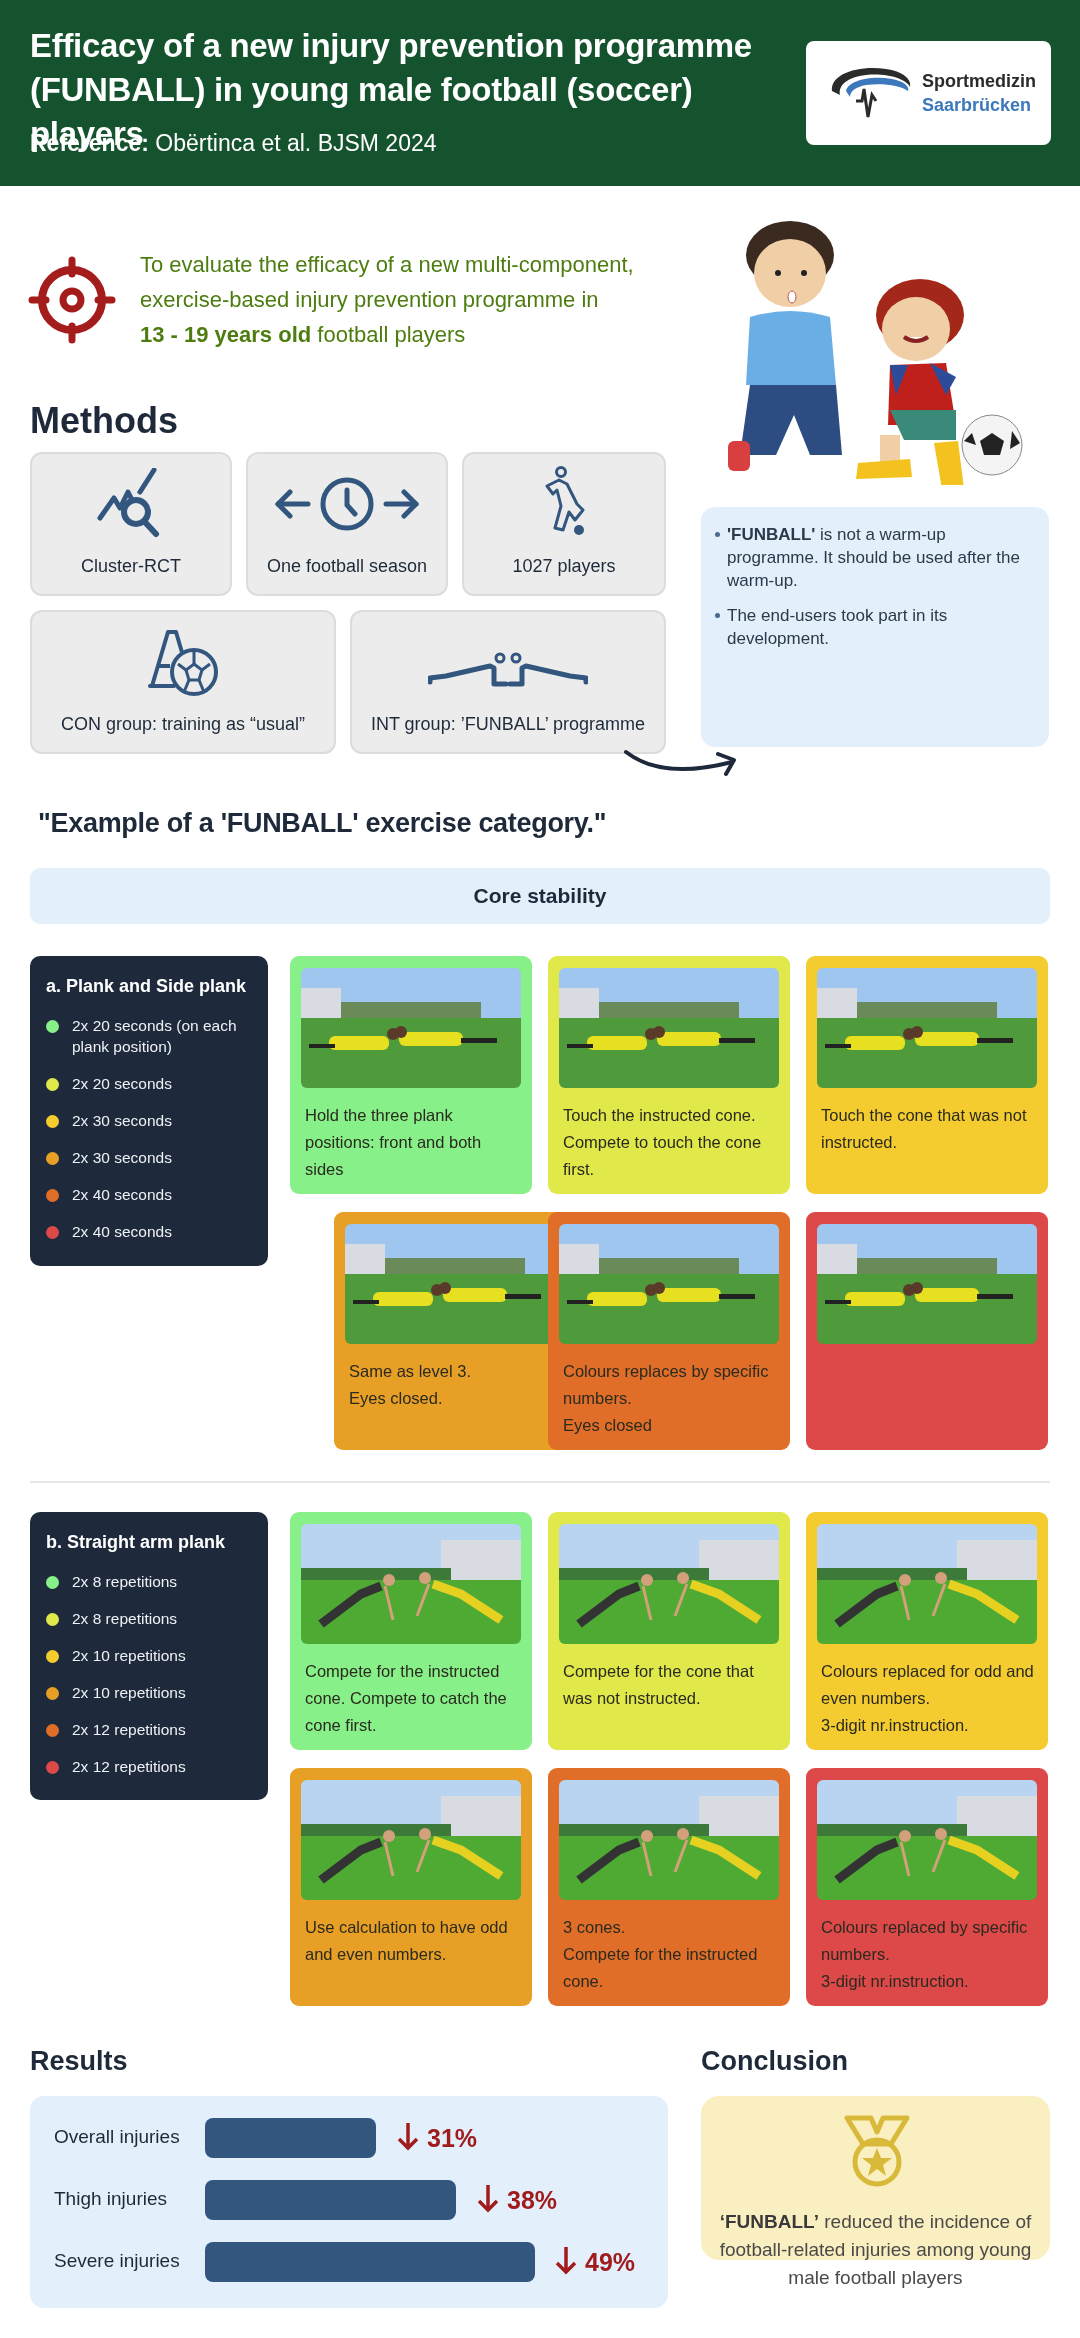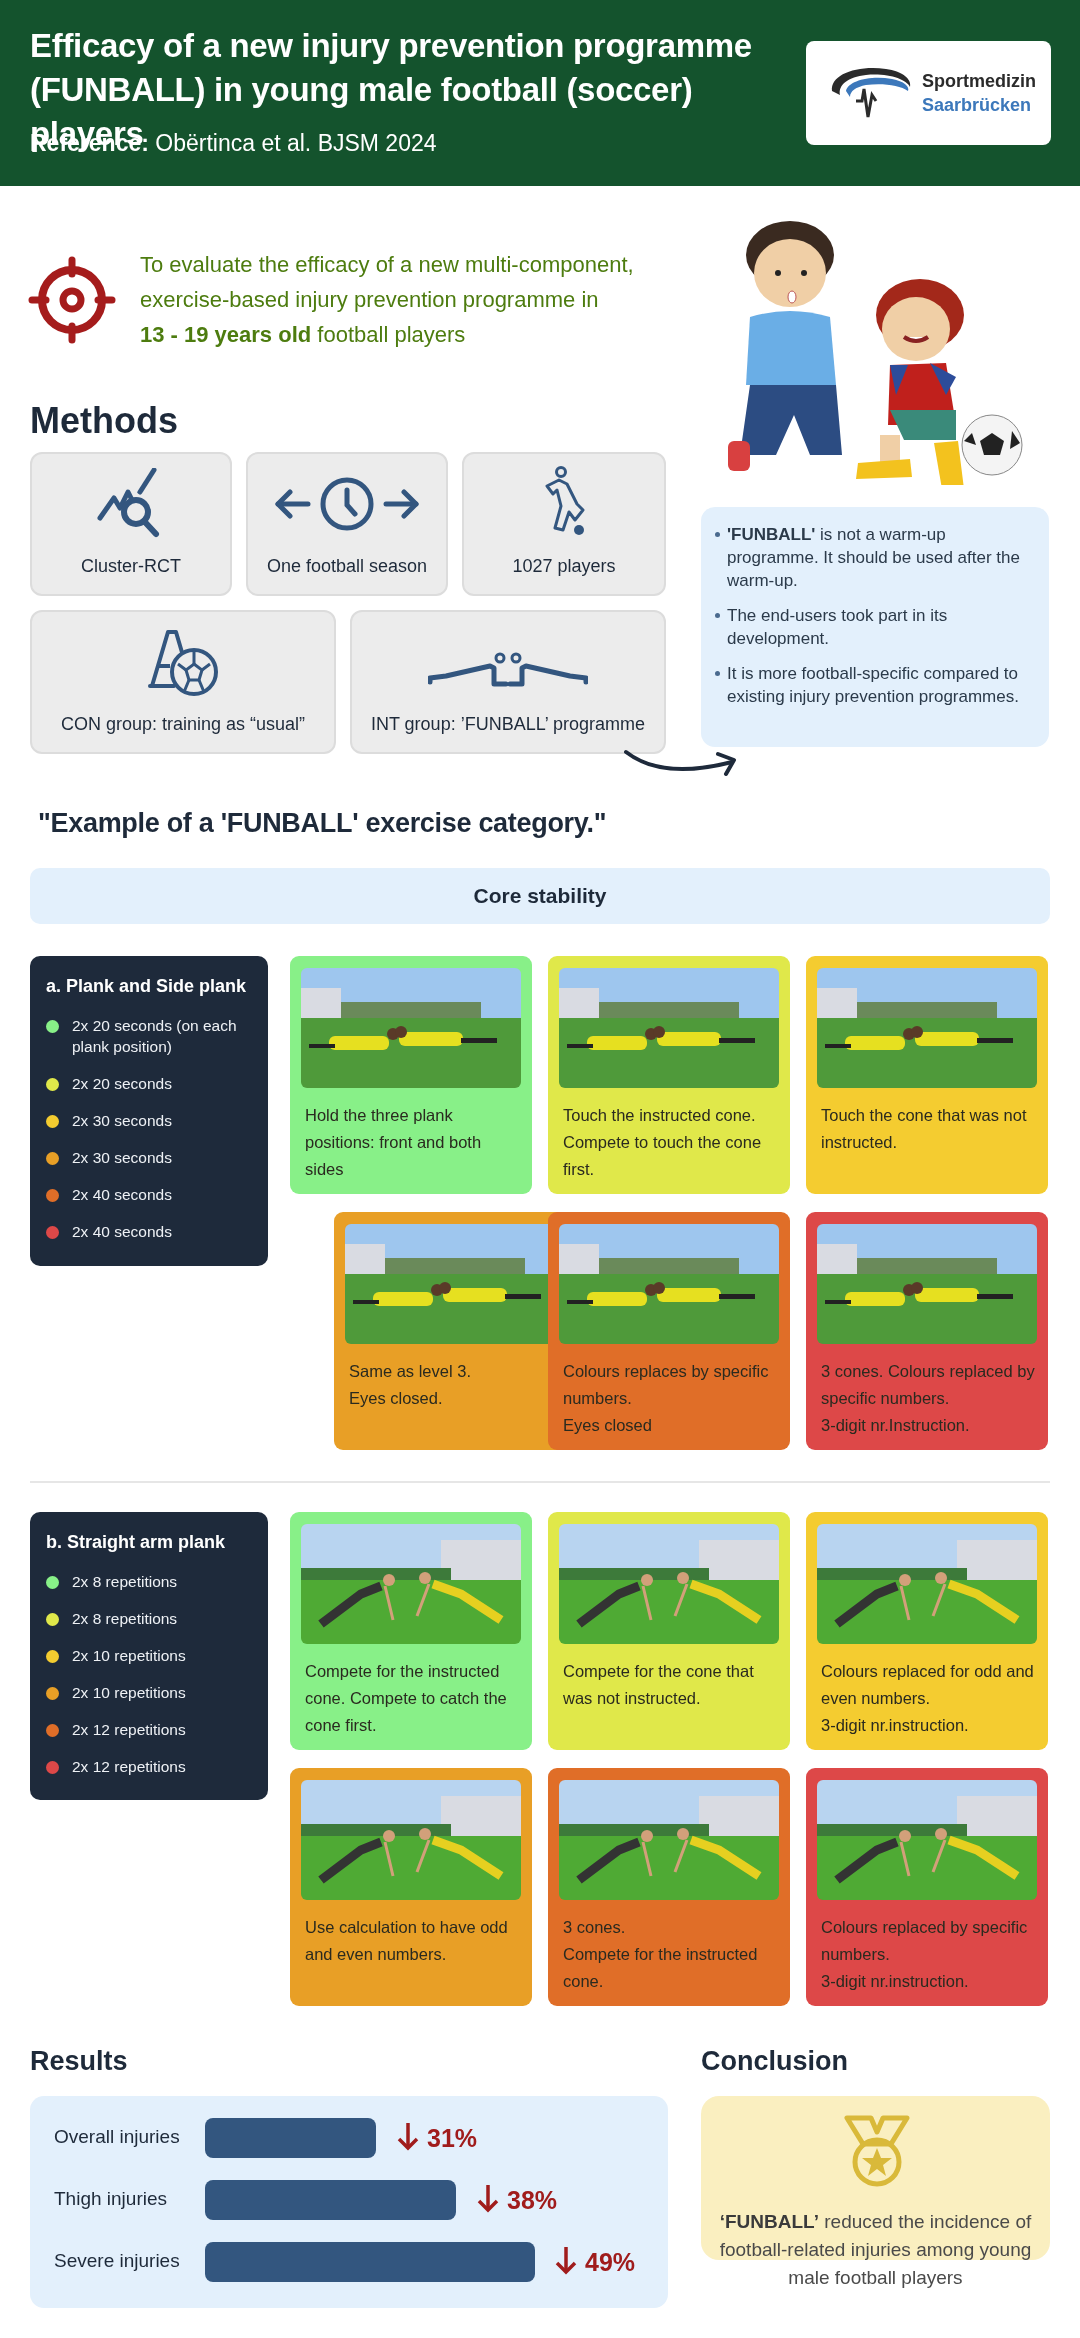--- a/index.html
+++ b/index.html
@@ -187,21 +187,20 @@
       <path d="M158 46 L158 42 L142 40 L98 30 L94 32 L94 48 L82 48" fill="none" stroke="#33567f" stroke-width="5" stroke-linejoin="round" stroke-linecap="round"></path>
     </svg>
   </div>
   <div class="lbl" style="top:102px;">INT group: ’FUNBALL’ programme</div>
 </div>
 
 <div class="note">
   <ul>
     <li><b>'FUNBALL'</b><span> is not a warm-up programme. It should be used after the warm-up.</span></li>
     <li><span>The end-users took part in its development.</span></li>
-    <li><span>It is more football-specific compared to existing injury prevention programmes.</span></li>
   </ul>
 </div>
 
 <svg class="arrow" width="120" height="36" viewBox="0 0 120 36">
   <path d="M4 4 Q40 32 110 14" fill="none" stroke="#1e2a3b" stroke-width="4" stroke-linecap="round"></path>
   <path d="M96 6 L112 12 L104 26" fill="none" stroke="#1e2a3b" stroke-width="4" stroke-linecap="round" stroke-linejoin="round"></path>
 </svg>
 
 <div class="example-h">"Example of a 'FUNBALL' exercise category."</div>
 <div class="core">Core stability</div>
@@ -297,21 +296,20 @@
           <rect y="20" width="40" height="30" fill="#d9dbe2"></rect>
           <rect x="40" y="34" width="140" height="16" fill="#6a8a5a"></rect>
           <rect y="50" width="220" height="70" fill="#4f9a3a"></rect>
           <rect x="28" y="68" width="60" height="14" rx="6" fill="#e6e020"></rect>
           <rect x="98" y="64" width="64" height="14" rx="6" fill="#e6e020"></rect>
           <circle cx="92" cy="66" r="6" fill="#5a3a28"></circle>
           <circle cx="100" cy="64" r="6" fill="#5a3a28"></circle>
           <rect x="8" y="76" width="26" height="4" fill="#222"></rect>
           <rect x="160" y="70" width="36" height="5" fill="#222"></rect>
         </svg></div>
-      <div class="txt">3 cones. Colours replaced by specific numbers.<br>3-digit nr.Instruction.</div>
     </div>
     <div class="lvl-panel" style="top: 1512px; height: 288px;">
       <div class="ph">b. Straight arm plank</div>
       <div class="li"><span class="dot" style="background: rgb(136, 240, 136);"></span><span>2x 8 repetitions</span></div>
       <div class="li"><span class="dot" style="background: rgb(224, 232, 74);"></span><span>2x 8 repetitions</span></div>
       <div class="li"><span class="dot" style="background: rgb(244, 204, 48);"></span><span>2x 10 repetitions</span></div>
       <div class="li"><span class="dot" style="background: rgb(232, 159, 38);"></span><span>2x 10 repetitions</span></div>
       <div class="li"><span class="dot" style="background: rgb(224, 110, 40);"></span><span>2x 12 repetitions</span></div>
       <div class="li"><span class="dot" style="background: rgb(221, 72, 72);"></span><span>2x 12 repetitions</span></div>
     </div>

